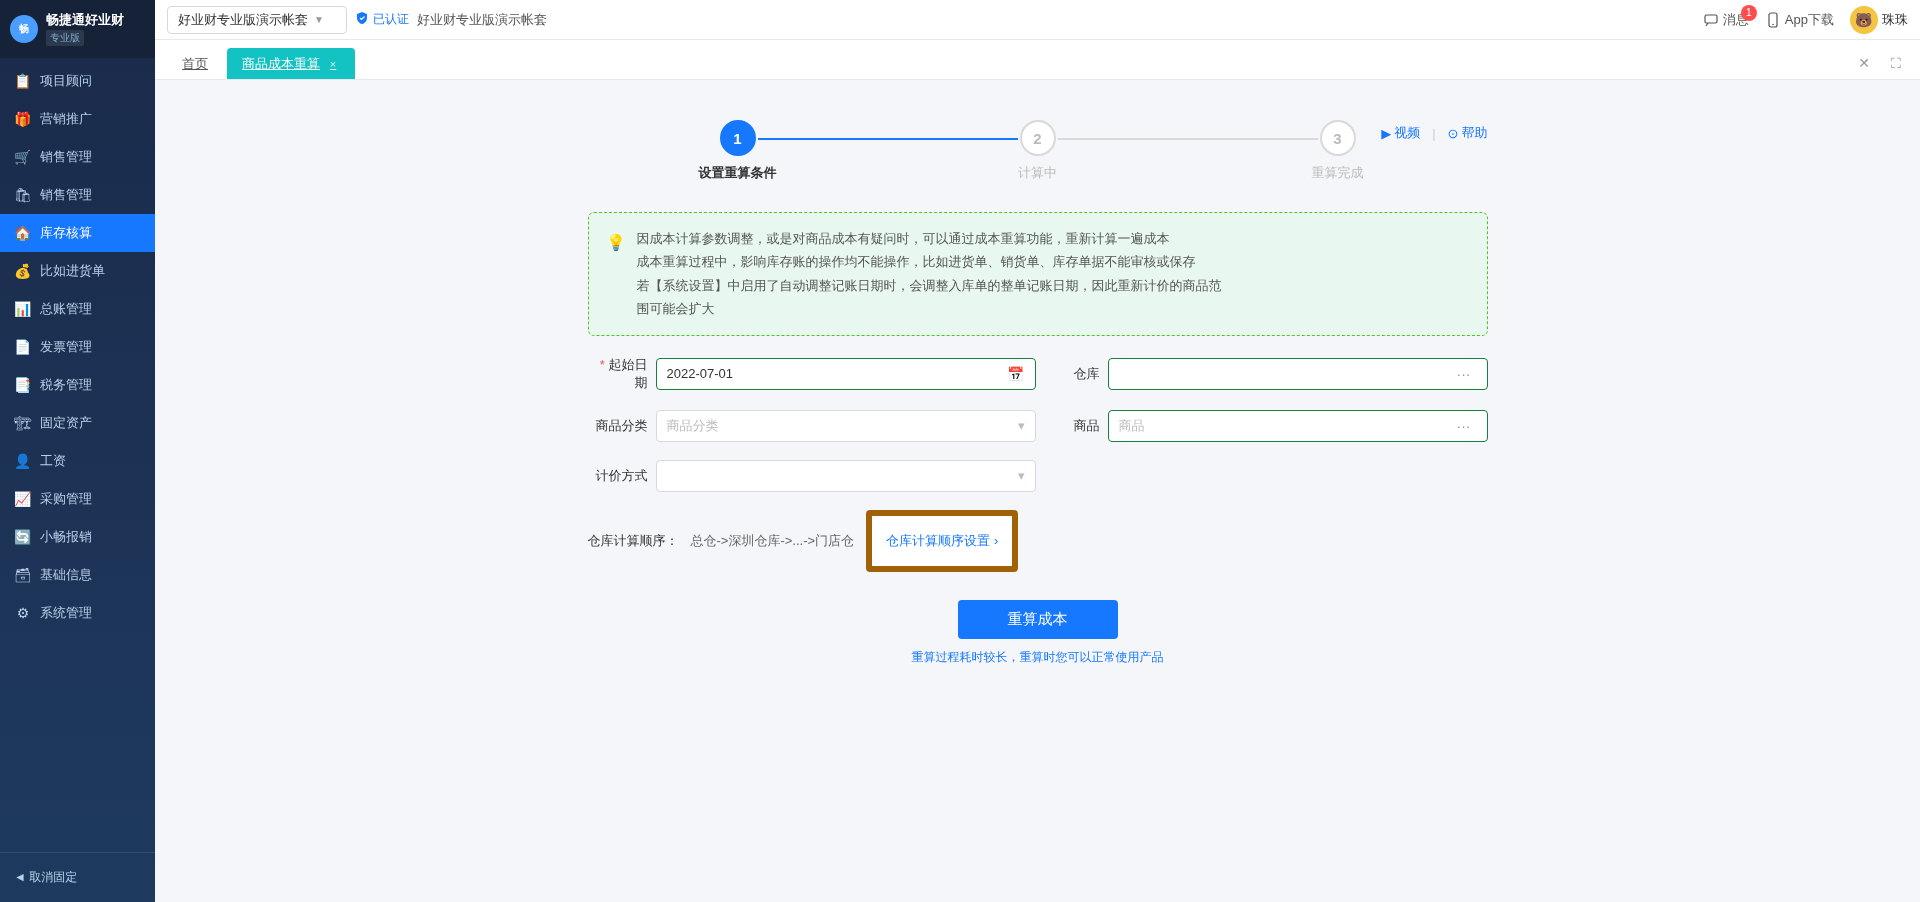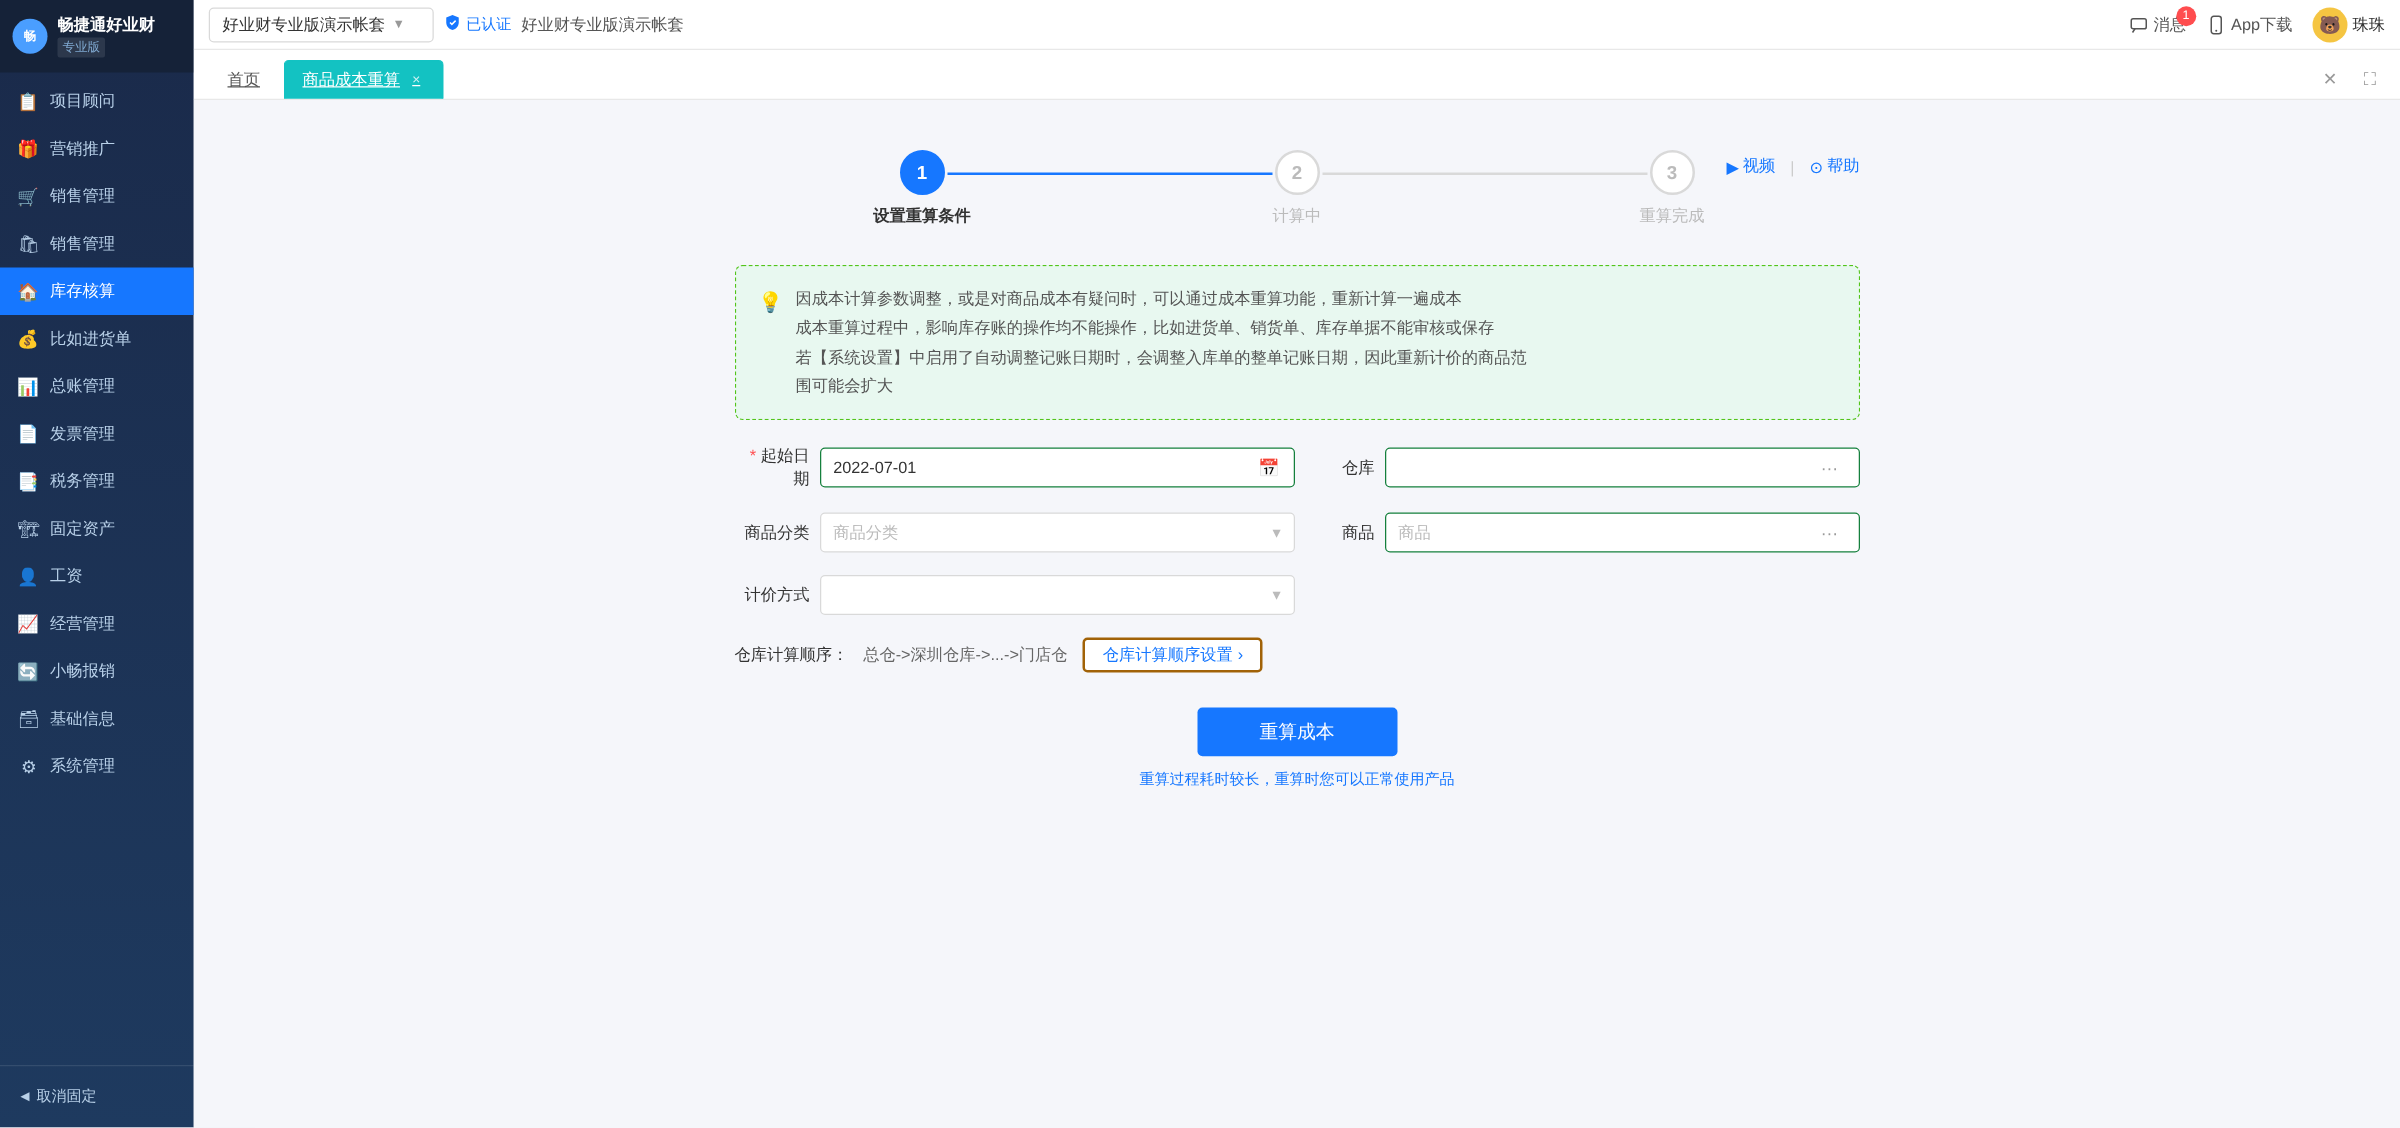--- a/index.html
+++ b/index.html
@@ -369,25 +369,25 @@
     }
     .warehouse-order {
       display: flex;
       align-items: center;
       gap: 12px;
       margin-bottom: 28px;
       padding-left: 0;
     }
     .warehouse-order-value { font-size: 13px; color: #666; }
     .warehouse-order-btn {
-      border: 2px solid #a16207;
+      border: 6px solid #a16207;
       color: #1677ff;
       background: #fff;
       border-radius: 4px;
-      padding: 3px 14px;
+      padding: 16px 14px;
       font-size: 13px;
       cursor: pointer;
       display: flex;
       align-items: center;
       gap: 4px;
     }
 
     
     .btn-primary {
       background: #1677ff;
@@ -461,21 +461,21 @@
     <div class="sidebar-item">
       <span class="sidebar-item-icon">🏗</span>
       <span>固定资产</span>
     </div>
     <div class="sidebar-item">
       <span class="sidebar-item-icon">👤</span>
       <span>工资</span>
     </div>
     <div class="sidebar-item">
       <span class="sidebar-item-icon">📈</span>
-      <span>经营管理</span>
+      <span>采购管理</span>
     </div>
     <div class="sidebar-item">
       <span class="sidebar-item-icon">🔄</span>
       <span>小畅报销</span>
     </div>
     <div class="sidebar-item">
       <span class="sidebar-item-icon">🗃</span>
       <span>基础信息</span>
     </div>
     <div class="sidebar-item">

